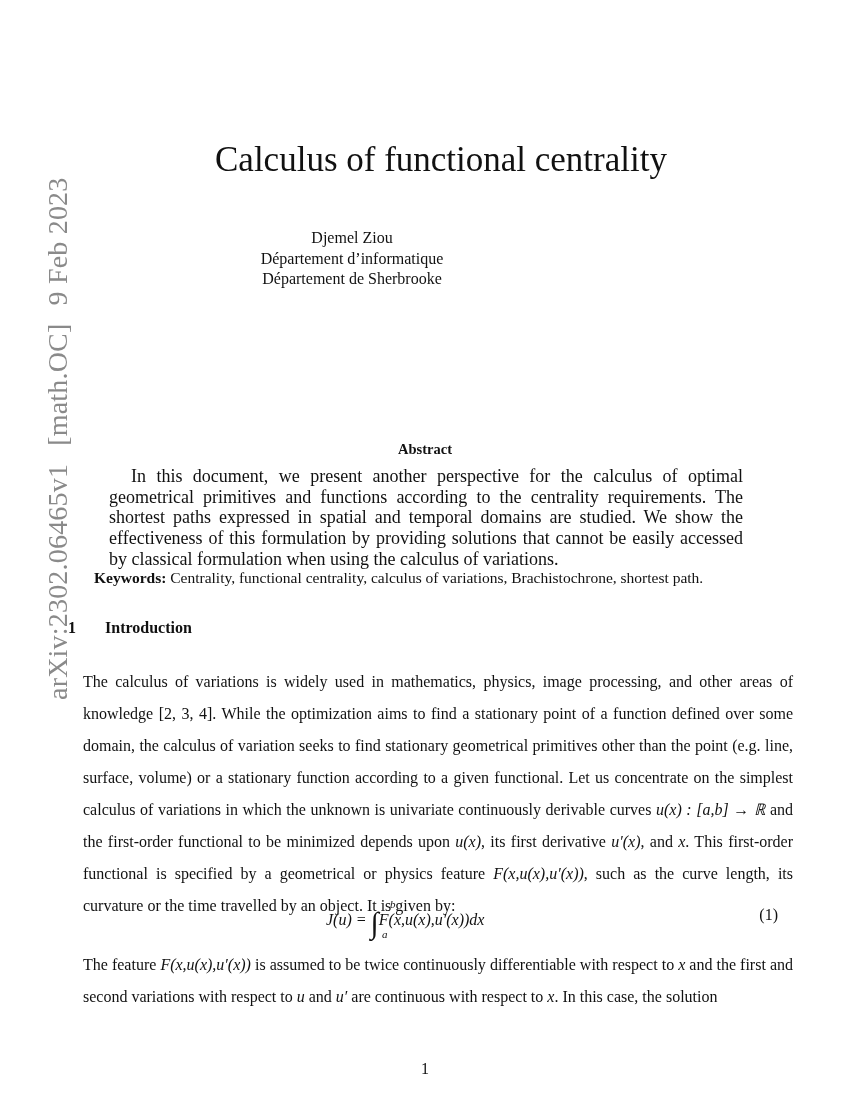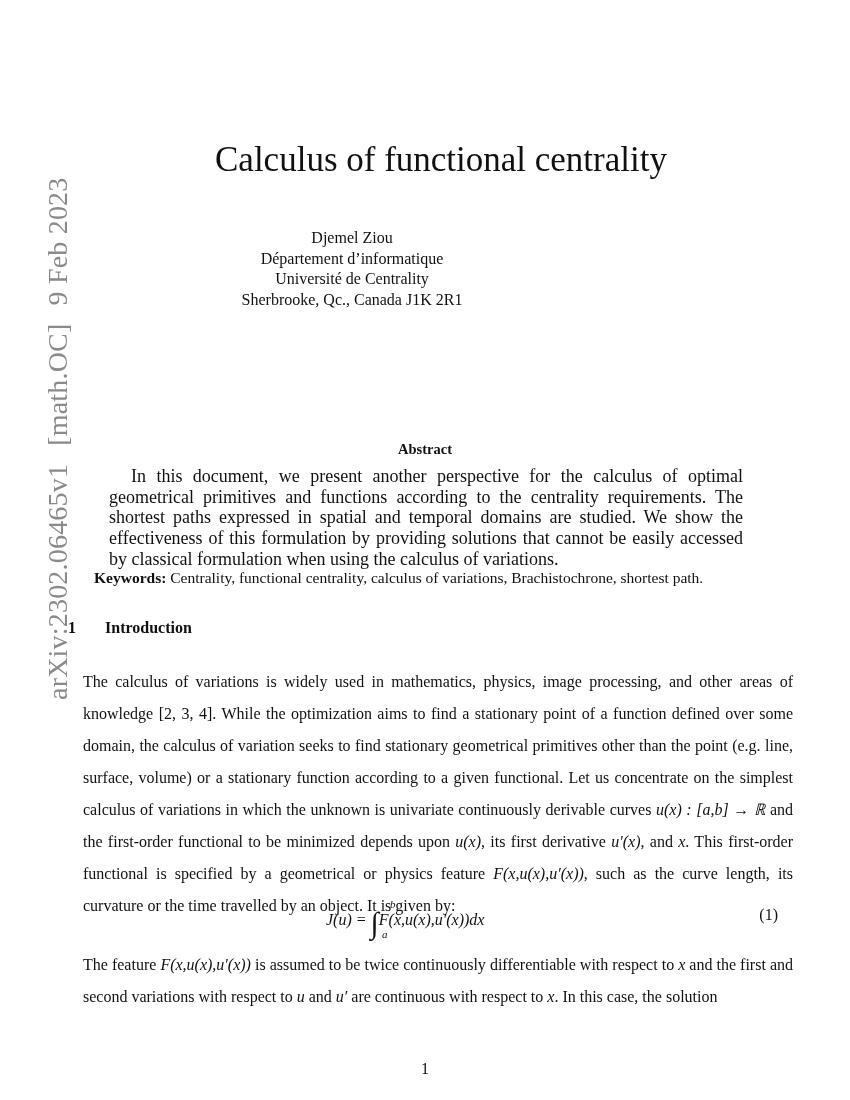--- a/index.html
+++ b/index.html
@@ -62,22 +62,21 @@
 
 <div class="arxiv-stamp">
   <span>arXiv:2302.06465v1</span><span>[math.OC]</span><span>9 Feb 2023</span>
 </div>
 
 <h1 class="title" style="margin:8px;font-weight:normal;padding-left:8px;">Calculus of functional centrality</h1>
 
 <div class="authors">
   <div>Djemel Ziou</div>
   <div>Département d’informatique</div>
-  <div>Université de Centrality</div>
-  <div>Sherbrooke, Qc., Canada J1K 2R1</div>
+  <div>Département de Sherbrooke</div>
 </div>
 
 <div class="abstract-head">Abstract</div>
 <div class="abstract-body">In this document, we present another perspective for the calculus of optimal geometrical primitives and functions according to the centrality requirements.  The shortest paths expressed in spatial and temporal domains are studied. We show the effectiveness of this formulation by providing solutions that cannot be easily accessed by classical formulation when using the calculus of variations.</div>
 
 <div class="keywords">
   <b>Keywords:</b><span> Centrality, functional centrality, calculus of variations, Brachistochrone, shortest path.</span>
 </div>
 
 <div class="section-head">

